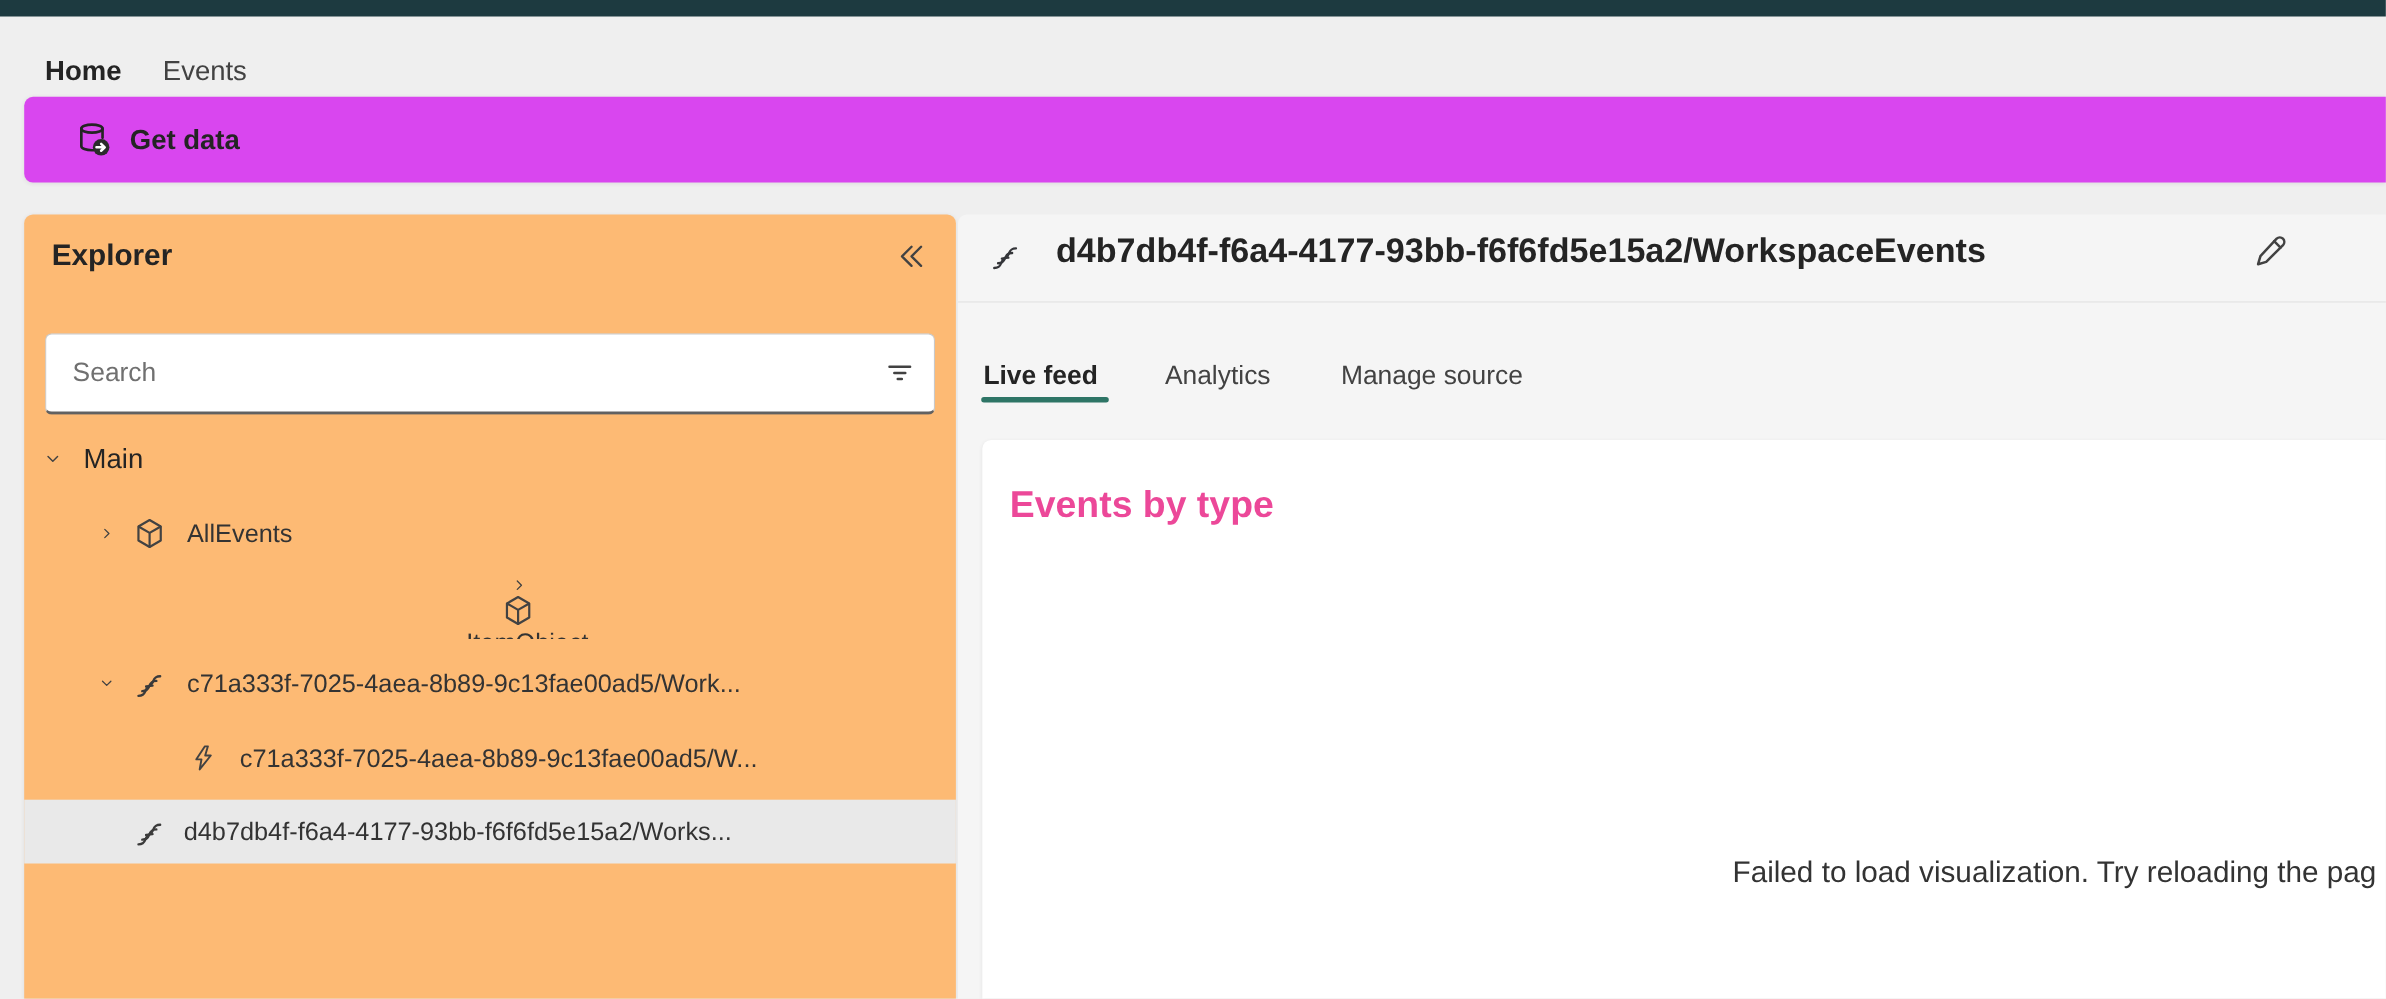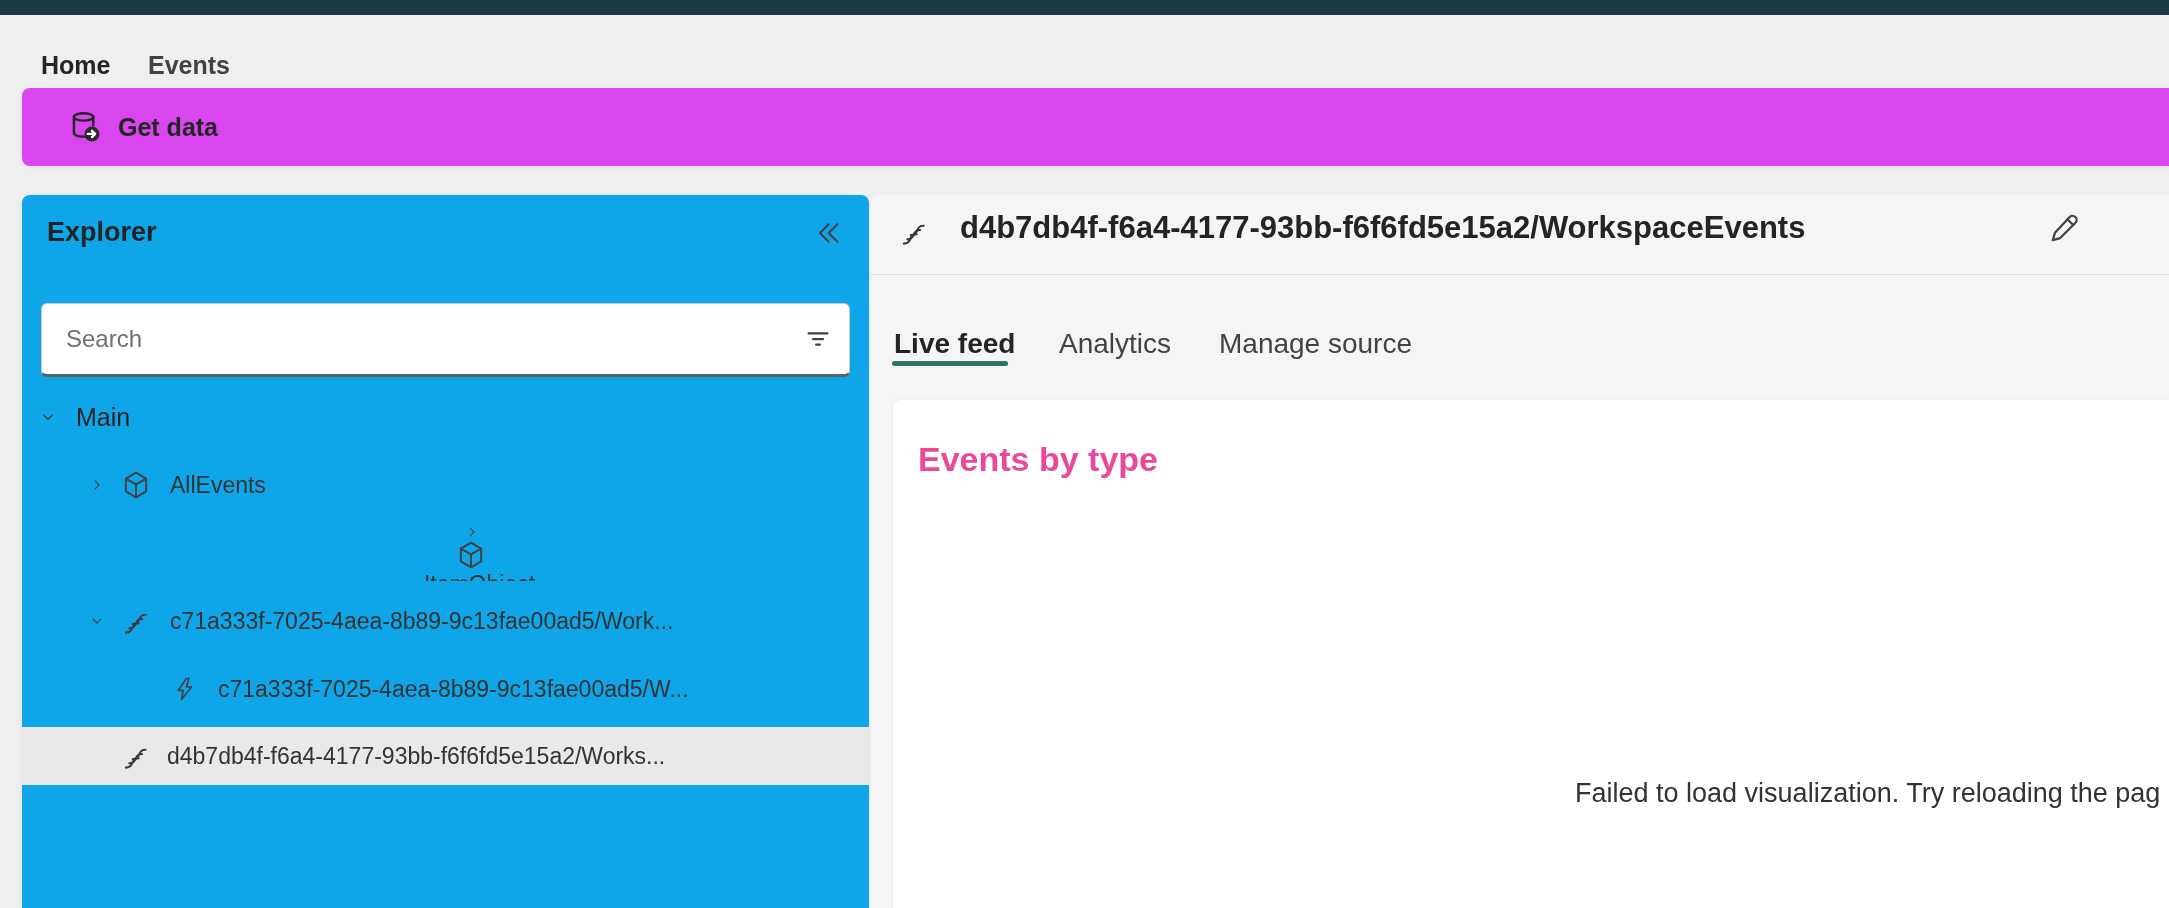--- a/index.html
+++ b/index.html
@@ -10,33 +10,33 @@
     color:#242424;
     -webkit-font-smoothing:antialiased;
   }
   #app{position:relative;width:2169px;height:908px;overflow:hidden;}
 
   
   .topbar{position:absolute;left:0;top:0;right:0;height:15px;background:#1d3a40;}
   .nav-strip{position:absolute;left:0;top:15px;right:0;height:89px;}
   .nav-tab{position:absolute;top:36px;font-size:25px;line-height:28px;cursor:pointer;white-space:nowrap;}
   .nav-tab.home{left:41px;font-weight:700;color:#242424;}
-  .nav-tab.events{left:148px;font-weight:700;color:#424242;}
+  .nav-tab.events{left:148px;font-weight:400;color:#424242;}
   .nav-underline{position:absolute;left:33px;top:74px;width:87px;height:5px;border-radius:3px;background:#2e7566;}
 
   
   .toolbar{position:absolute;left:22px;top:88px;width:2147px;height:78px;background:#d946ef;
     border-radius:8px 0 0 8px;box-shadow:0 1px 4px rgba(0,0,0,.07);}
   .get-data{position:absolute;left:46px;top:0;height:100%;display:flex;align-items:center;gap:16px;
     font-size:25px;font-weight:700;color:#242424;cursor:pointer;background:none;border:none;padding:0;
     font-family:"Liberation Sans", sans-serif;}
   .get-data svg{display:block;}
 
   
-  .explorer{position:absolute;left:22px;top:195px;width:847px;height:713px;background:#0ea5e9;
+  .explorer{position:absolute;left:22px;top:195px;width:847px;height:713px;background:#fdba74;
     border-radius:8px 8px 0 0;box-shadow:0 1px 4px rgba(0,0,0,.07);}
   .explorer-title{position:absolute;left:25px;top:22px;font-size:27px;font-weight:700;color:#242424;}
   .collapse-btn{position:absolute;right:25px;top:22px;width:32px;height:32px;border:none;background:none;
     padding:0;cursor:pointer;}
   .search-box{position:absolute;left:19px;top:108px;width:809px;height:74px;box-sizing:border-box;
     background:#fff;border:1px solid #c9c9c9;border-bottom:3px solid #616161;border-radius:6px;
     display:flex;align-items:center;padding:0 14px 0 22px;}
   .search-box input{flex:1;border:none;outline:none;background:transparent;font-size:24px;
     font-family:"Liberation Sans", sans-serif;color:#242424;min-width:0;}
   .search-box input::placeholder{color:#707070;}
@@ -62,21 +62,21 @@
 
   
   .main{position:absolute;left:871px;top:195px;width:1298px;height:713px;background:#f5f5f5;
     border-radius:8px 0 0 0;}
   .main-title-icon{position:absolute;left:27px;top:21px;}
   .main-title{position:absolute;left:89px;top:15px;font-size:31px;font-weight:700;color:#242424;
     white-space:nowrap;}
   .edit-btn{position:absolute;left:1177px;top:16px;border:none;background:none;padding:0;cursor:pointer;}
   .title-divider{position:absolute;left:0;right:0;top:79px;height:1px;background:#e1e1e1;}
 
-  .mtab{position:absolute;top:133px;font-size:28px;color:#424242;cursor:pointer;white-space:nowrap;}
+  .mtab{position:absolute;top:133px;font-size:24px;color:#424242;cursor:pointer;white-space:nowrap;}
   .mtab.active{font-weight:700;color:#242424;}
   .mtab.t-live{left:23px;}
   .mtab.t-analytics{left:188px;}
   .mtab.t-manage{left:348px;}
   .mtab-underline{position:absolute;left:21px;top:166px;width:116px;height:5px;border-radius:3px;background:#2e7566;}
 
   .viz-card{position:absolute;left:22px;top:205px;width:1276px;height:508px;background:#ffffff;
     border-radius:8px 0 0 0;box-shadow:0 1px 4px rgba(0,0,0,.07);overflow:hidden;}
   .viz-title{position:absolute;left:25px;top:40px;font-size:34px;font-weight:700;color:#ec4899;}
   .viz-error{position:absolute;left:682px;top:378px;font-size:27px;color:#333333;white-space:nowrap;}

